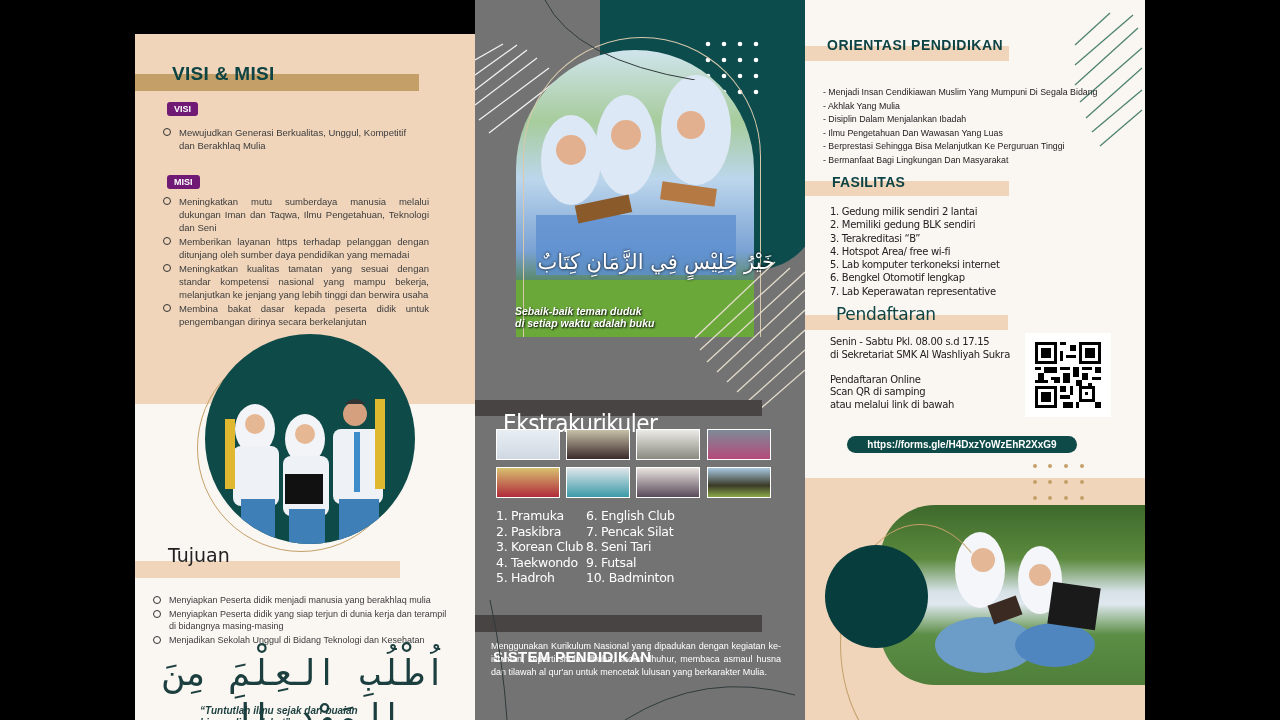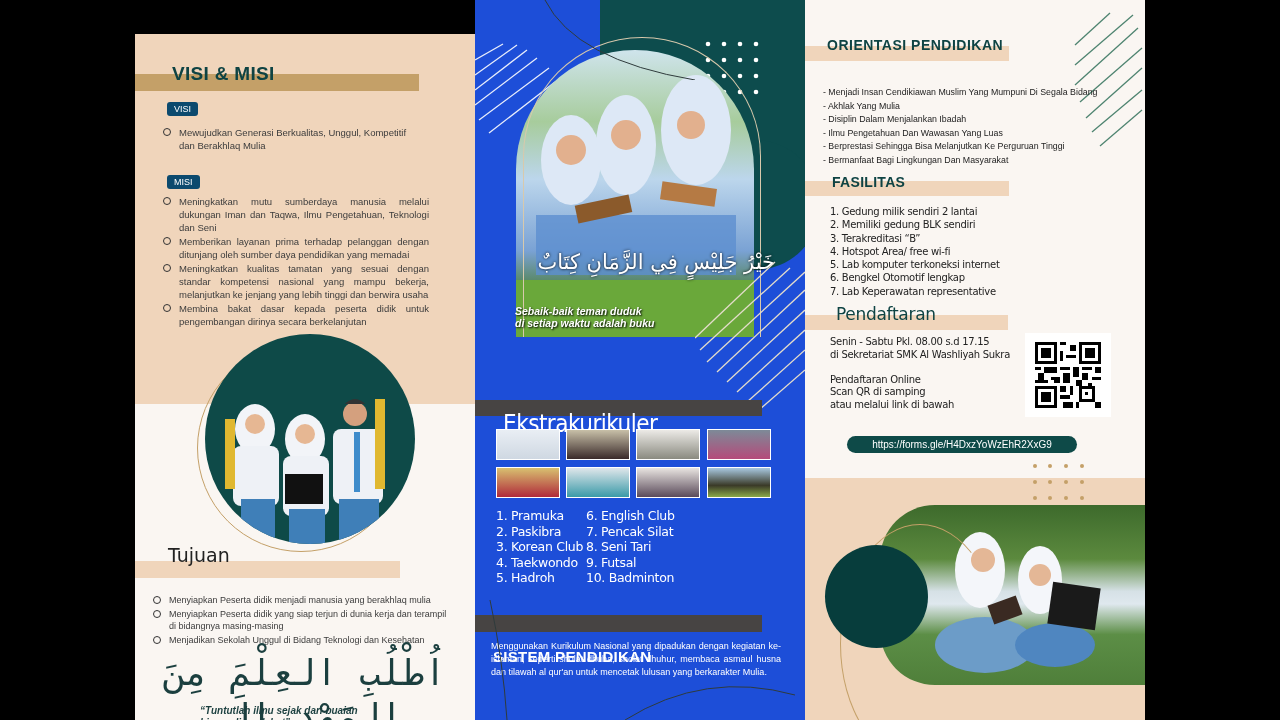--- a/index.html
+++ b/index.html
@@ -5,34 +5,34 @@
   * { margin:0; padding:0; box-sizing:border-box; }
   html, body { width:1280px; height:720px; background:#000; overflow:hidden; font-family:"Liberation Sans", sans-serif; }
   .page { position:absolute; left:135px; top:0; width:1010px; height:720px; }
   .panel { position:absolute; top:0; height:720px; overflow:hidden; }
 
   
   #left { left:0; width:340px; background:#faf6f2;margin-top:34px; }
   #left .tan-bg { position:absolute; left:0; top:0; width:340px; height:370px; background:#f0d5bb; }
   .h-bar { position:absolute; height:17px; }
   #visi-title { position:absolute; left:37px; top:29px; font-size:19px; font-weight:bold; color:#0e4343; letter-spacing:0.3px; }
-  .tag { position:absolute; background:#0c4a6e; color:#fff; font-size:9px; font-weight:normal; padding:2px 7px; border-radius:3px; }
+  .tag { position:absolute; background:#701a75; color:#fff; font-size:9px; font-weight:bold; padding:2px 7px; border-radius:3px; }
   .bullet-list { position:absolute; list-style:none; font-size:9.5px; color:#3c3c3c; line-height:13px; }
   .bullet-list li { position:relative; padding-left:16px; margin-bottom:1px; }
   .bullet-list li .circ { position:absolute; left:0; top:2px; width:8px; height:8px; border:1.3px solid #333; border-radius:50%; }
   .justify li span.t { text-align:justify; display:block; }
   #photo-circle-wrap { position:absolute; left:62px; top:300px; width:222px; height:222px; }
   #photo-ring { position:absolute; left:0; top:10px; width:208px; height:208px; border:1.3px solid #c4a068; border-radius:50%; }
   #photo-circle { position:absolute; left:8px; top:0; width:210px; height:210px; border-radius:50%; background:#0e4a48; overflow:hidden; }
   #tujuan-title { position:absolute; left:33px; top:510px; font-size:19px; color:#222; font-family:"DejaVu Sans", sans-serif; }
   #arabic-left { position:absolute; left:20px; top:618px; width:300px; text-align:center; direction:rtl; font-family:Liberation Mono, monospace; font-size:36px; color:#1b3f3f; }
   #quote-left { position:absolute; left:65px; top:671px; font-size:10px; font-weight:bold; font-style:italic; color:#1b3f3f; line-height:12px; }
 
   
-  #mid { left:340px; width:330px; background:#1d4ed8; }
+  #mid { left:340px; width:330px; background:#737373; }
   #mid .dark-top { position:absolute; left:125px; top:0; width:205px; height:220px; background:#0d4c4d; border-bottom-left-radius:0; }
   #mid .dark-circle { position:absolute; left:215px; top:140px; width:130px; height:130px; border-radius:50%; background:#0d4c4d; }
   #arch-outline { position:absolute; left:48px; top:37px; width:238px; height:300px; border:1.3px solid #d8c9ac; border-radius:120px 120px 0 0; border-bottom:none; }
   #arch-photo { position:absolute; left:41px; top:50px; width:238px; height:287px; border-radius:120px 120px 0 0; overflow:hidden; background:linear-gradient(180deg,#cfe4ec 0%,#a7cc9c 25%,#bcd6ec 45%,#7aa2d4 70%,#4c7e3c 85%,#86bb4a 100%); }
   #arabic-mid { position:absolute; left:30px; top:250px; width:270px; text-align:right; direction:rtl; font-family:"DejaVu Serif", serif; font-size:21px; color:#fff; text-shadow:0 0 3px #000; }
   #quote-mid { position:absolute; left:40px; top:305px; font-size:10.5px; font-weight:bold; font-style:italic; color:#fff; line-height:12px; text-shadow:1px 1px 2px #000; }
   .section-bar-dark { position:absolute; background:#474443; }
   #ekstra-title { position:absolute; left:28px; top:386px; font-size:24px; color:#fff; font-family:"DejaVu Sans Condensed","DejaVu Sans", sans-serif; letter-spacing:-0.5px;margin-top:24px; }
   .thumb { position:absolute; width:64px; height:31px; border:1px solid #fff; }
   .ek-list { position:absolute; list-style:none; font-size:12.5px; color:#fff; line-height:15.5px; font-family:"DejaVu Sans", sans-serif; letter-spacing:-0.3px; }
@@ -40,21 +40,21 @@
   #sistem-text { position:absolute; left:16px; top:640px; width:290px; font-size:9px; color:#fff; line-height:13px; text-align:justify; }
 
   
   #right { left:670px; width:340px; background:#faf6f2; }
   #right .tan-bottom { position:absolute; left:0; top:478px; width:340px; height:242px; background:#f0d5bb; }
   .rt-title { position:absolute; color:#0e4343; font-weight:bold; }
   #orient-list { position:absolute; left:18px; top:86px; list-style:none; font-size:8.8px; color:#222; line-height:13.5px; }
   #fas-list { position:absolute; left:25px; top:205px; list-style:none; font-size:10px; color:#222; line-height:13.3px; font-family:"DejaVu Sans", sans-serif; letter-spacing:-0.3px; }
   #daftar-text { position:absolute; left:25px; top:336px; font-size:10px; color:#222; line-height:12.5px; font-family:"DejaVu Sans", sans-serif; letter-spacing:-0.3px; }
   #qr { position:absolute; left:220px; top:333px; width:86px; height:84px; background:#fff; padding:8px 10px; }
-  #link-pill { position:absolute; left:42px; top:436px; width:230px; height:17px; background:#0e4a48; color:#fff; font-size:10px; border-radius:9px; text-align:center; line-height:17px; }
+  #link-pill { position:absolute; left:42px; top:436px; width:230px; height:17px; background:#0e4a48; color:#fff; font-size:10px; border-radius:9px; text-align:center; line-height:17px;font-weight:bold; }
   #br-photo { position:absolute; left:75px; top:505px; width:265px; height:180px; border-radius:55px 0 0 55px; overflow:hidden; background:linear-gradient(180deg,#3d6a2c 0%,#5c8a3e 30%,#d6e1e6 48%,#dfe8ee 55%,#5c8e46 72%,#4f7f3a 100%); }
   #br-circle { position:absolute; left:20px; top:545px; width:103px; height:103px; border-radius:50%; background:#073d3c; }
   #br-arc { position:absolute; left:35px; top:524px; width:160px; height:240px; border:1.3px solid #c4a068; border-radius:50%; border-right-color:transparent; border-bottom-color:transparent; }
 </style>
 </head>
 <body>
 
 <div class="page">
 
   <div class="panel" id="left">
@@ -68,21 +68,21 @@
     </ul>
 
     <div class="tag" style="left:32px;top:141px;">MISI</div>
     <ul class="bullet-list justify" style="left:28px;top:161px;width:266px;">
       <li>
           <span class="circ"></span>
           <span class="t">Meningkatkan mutu sumberdaya manusia melalui dukungan Iman dan Taqwa, Ilmu Pengetahuan, Teknologi dan Seni</span>
         </li>
       <li>
           <span class="circ"></span>
-          <span class="t">Memberikan layanan prima terhadap pelanggan dengan ditunjang oleh sumber daya pendidikan yang memadai</span>
+          <span class="t">Memberikan layanan https terhadap pelanggan dengan ditunjang oleh sumber daya pendidikan yang memadai</span>
         </li>
       <li>
           <span class="circ"></span>
           <span class="t">Meningkatkan kualitas tamatan yang sesuai dengan standar kompetensi nasional yang mampu bekerja, melanjutkan ke jenjang yang lebih tinggi dan berwira usaha</span>
         </li>
       <li>
           <span class="circ"></span>
           <span class="t">Membina bakat dasar kepada peserta didik untuk pengembangan dirinya secara berkelanjutan</span>
         </li>
     </ul>

